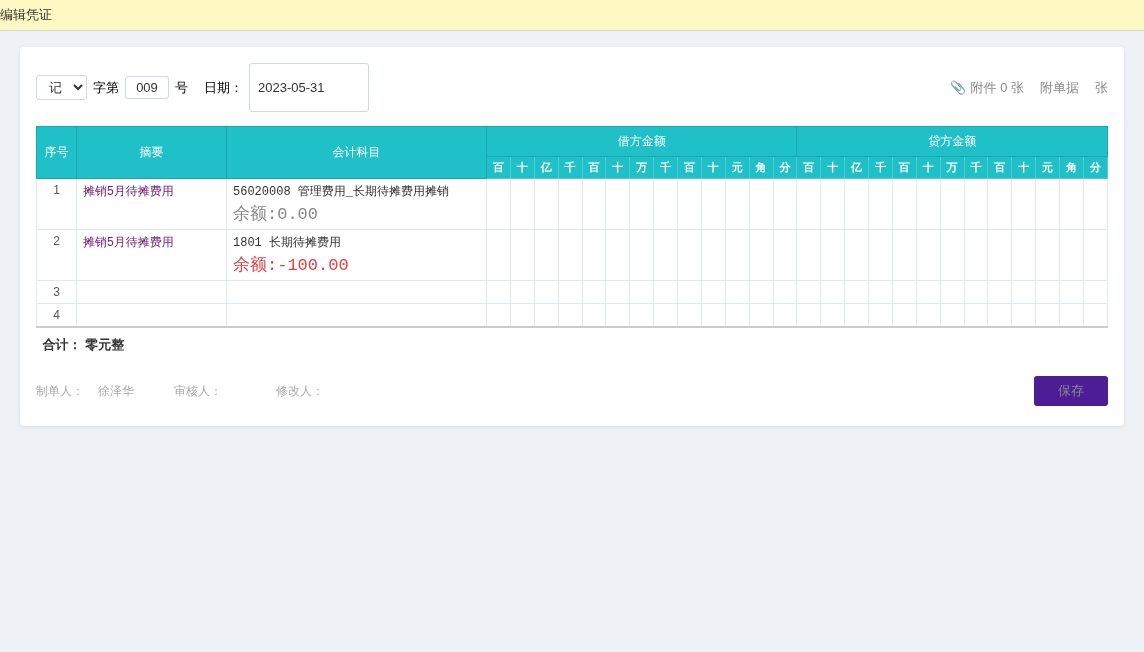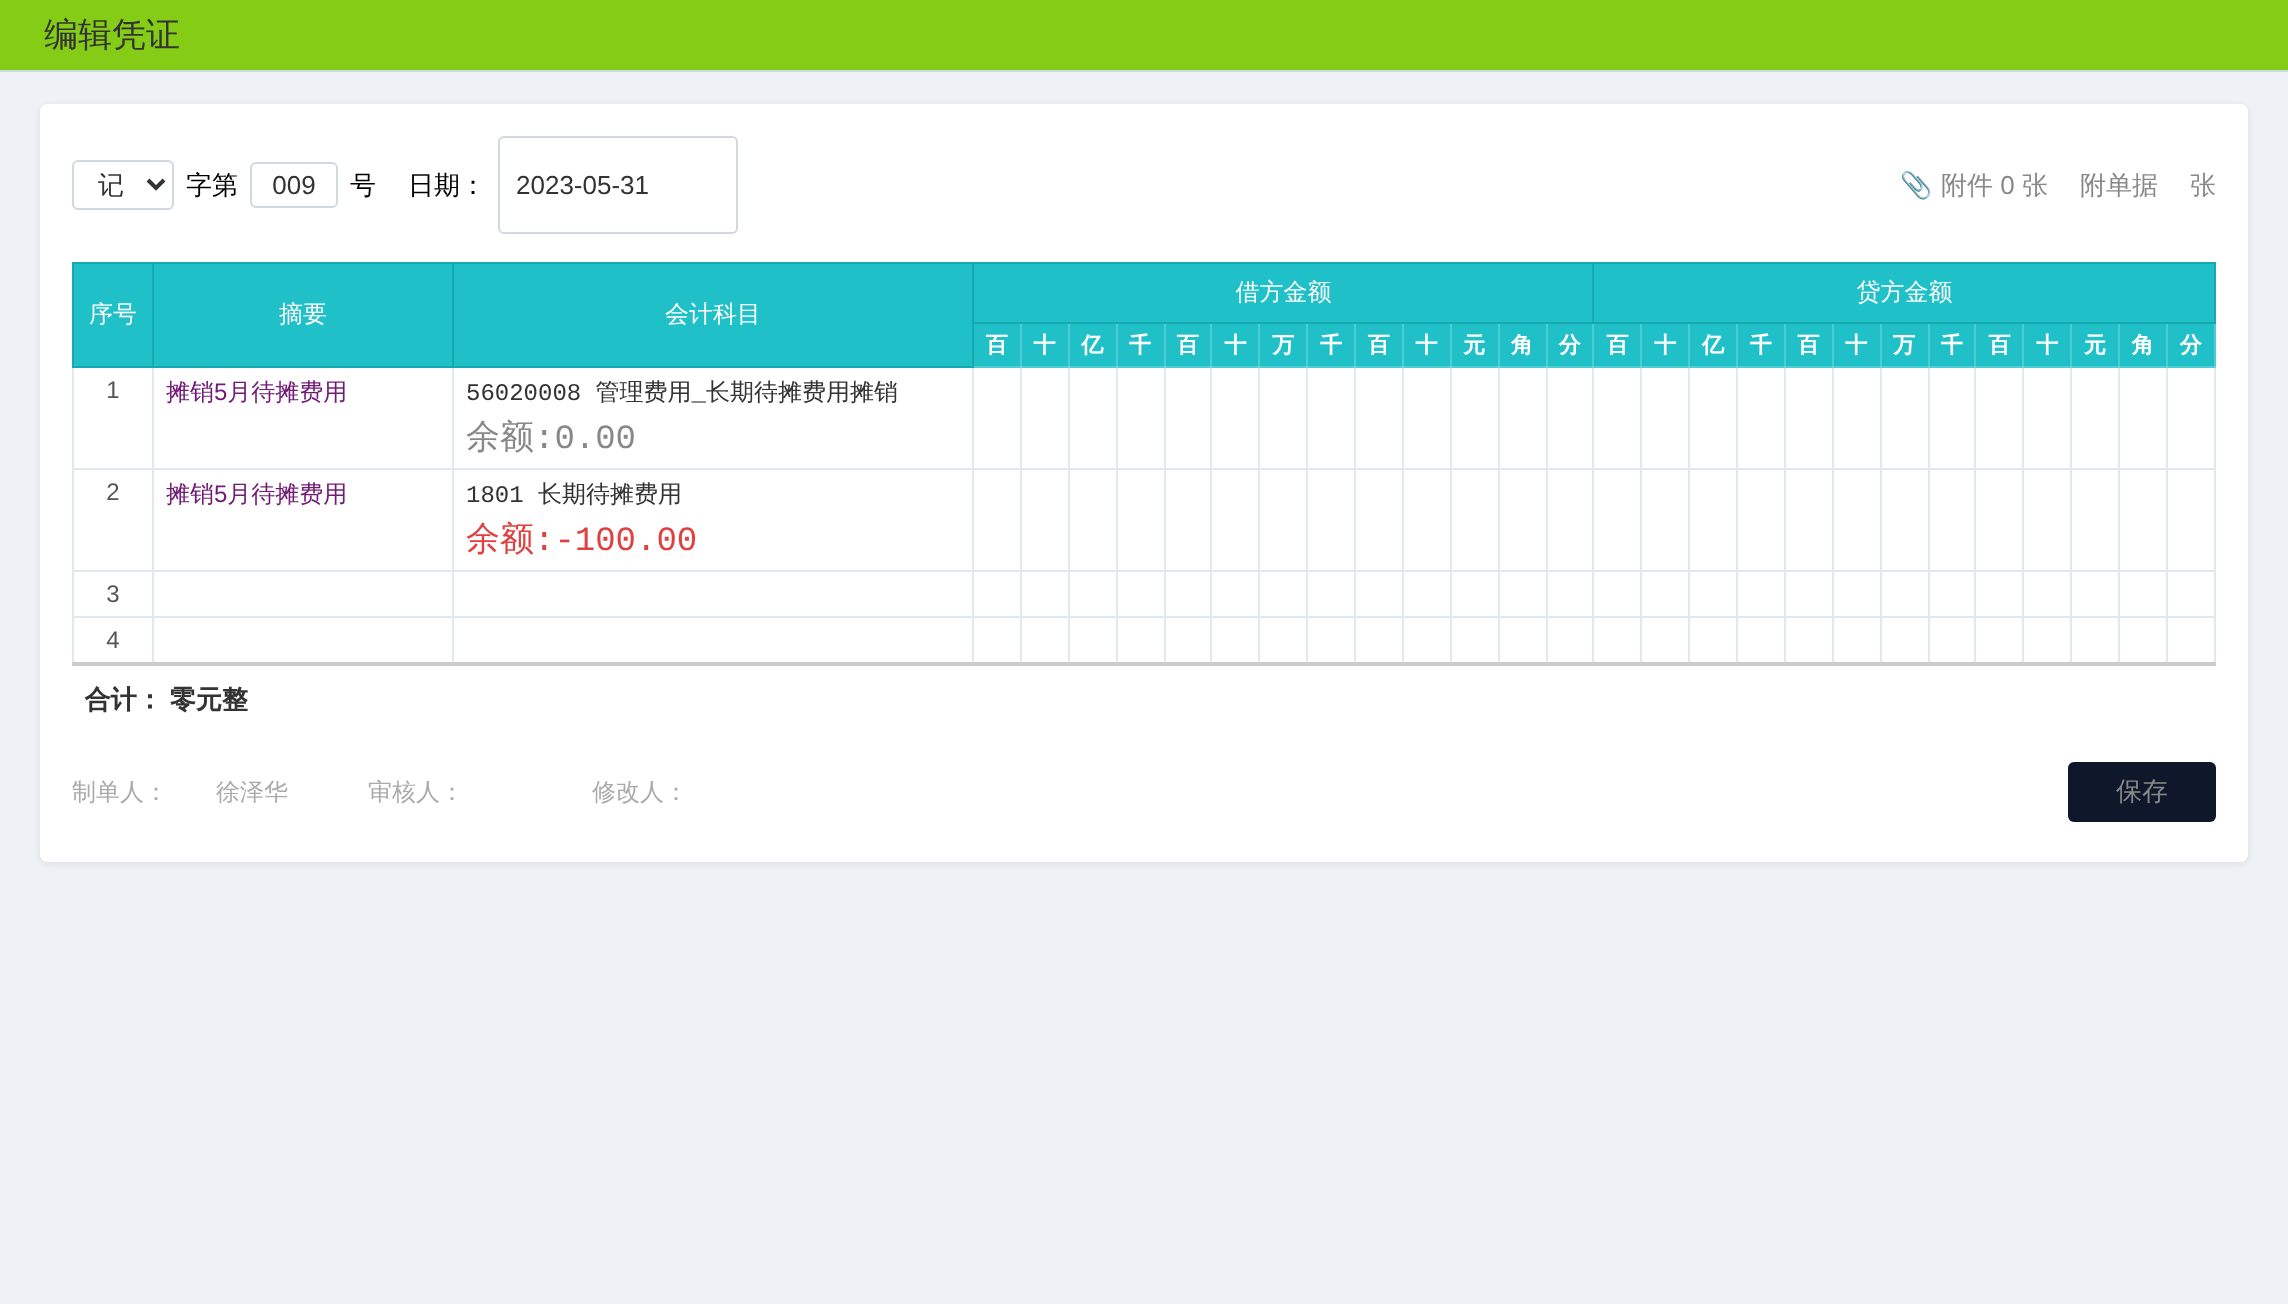--- a/index.html
+++ b/index.html
@@ -5,24 +5,24 @@
     * { box-sizing: border-box; margin: 0; padding: 0; }
     body {
       font-family: "Microsoft YaHei", "PingFang SC", sans-serif;
       font-size: 13px;
       background: #e8edf2;
       width: 1144px;
       height: 652px;
       overflow: hidden;
     }
     .title-bar {
-      background: #84cc16;
+      background: #fef9c3;
       border-bottom: 1px solid #d0d8e0;
-      padding: 6px 22px;
-      font-size: 17px;
+      padding: 6px 0;
+      font-size: 13px;
       color: #333;
     }
     .main-content {
       padding: 16px 20px;
       background: #eef2f7;
       height: calc(652px - 30px);
       overflow-y: auto;
     }
     .page-header {
       display: flex;
@@ -180,25 +180,25 @@
       display: flex;
       align-items: center;
       gap: 40px;
       margin-top: 10px;
       color: #aaa;
       font-size: 12px;
       padding: 4px 0;
     }
     .footer-row .person-field {
       display: flex;
-      gap: 24px;
+      gap: 14px;
     }
     .save-btn {
       margin-left: auto;
-      background: #0f172a;
+      background: #4c1d95;
       color: #888;
       border: none;
       border-radius: 3px;
       padding: 6px 24px;
       font-size: 13px;
       cursor: not-allowed;
     }
     .col-header-debit, .col-header-credit {
       background: #20c0c8;
       color: #fff;

